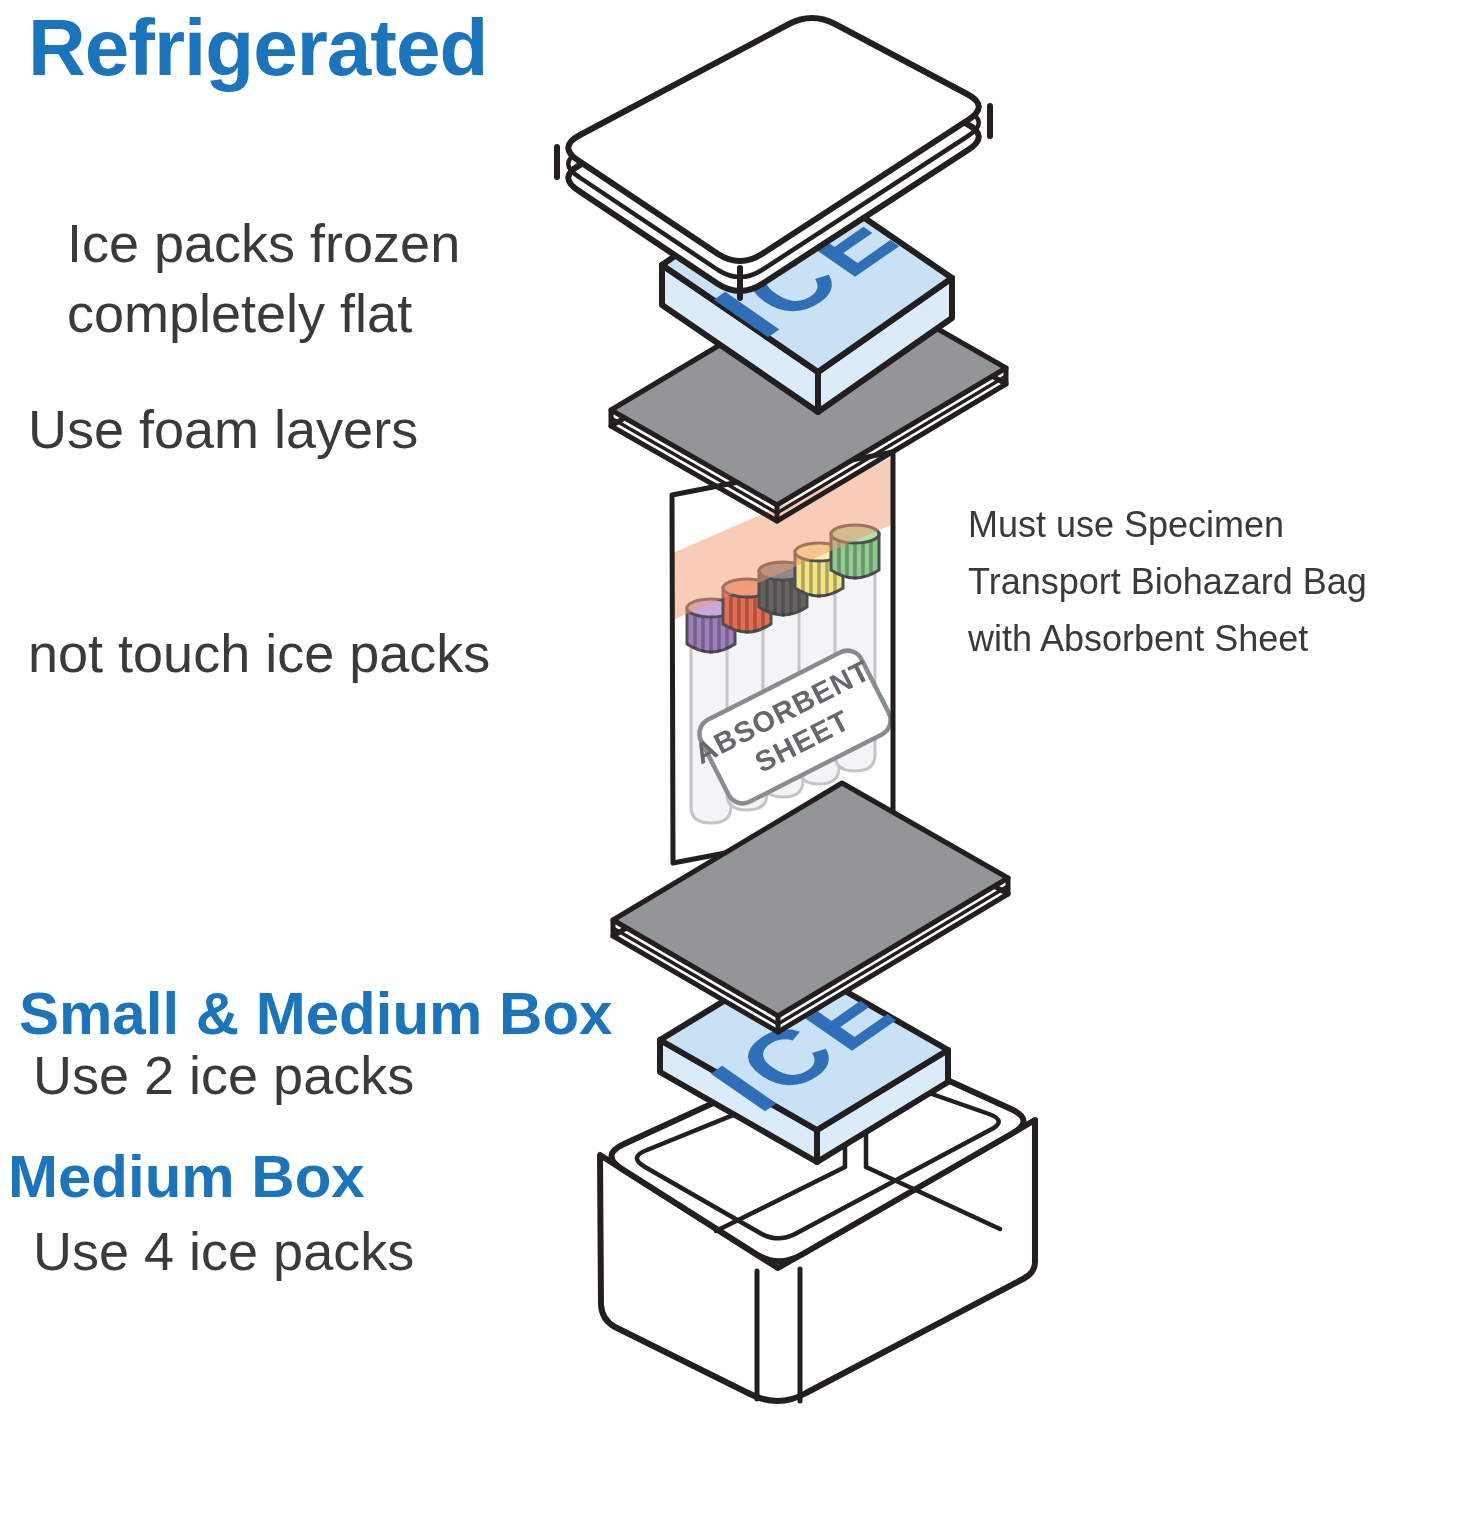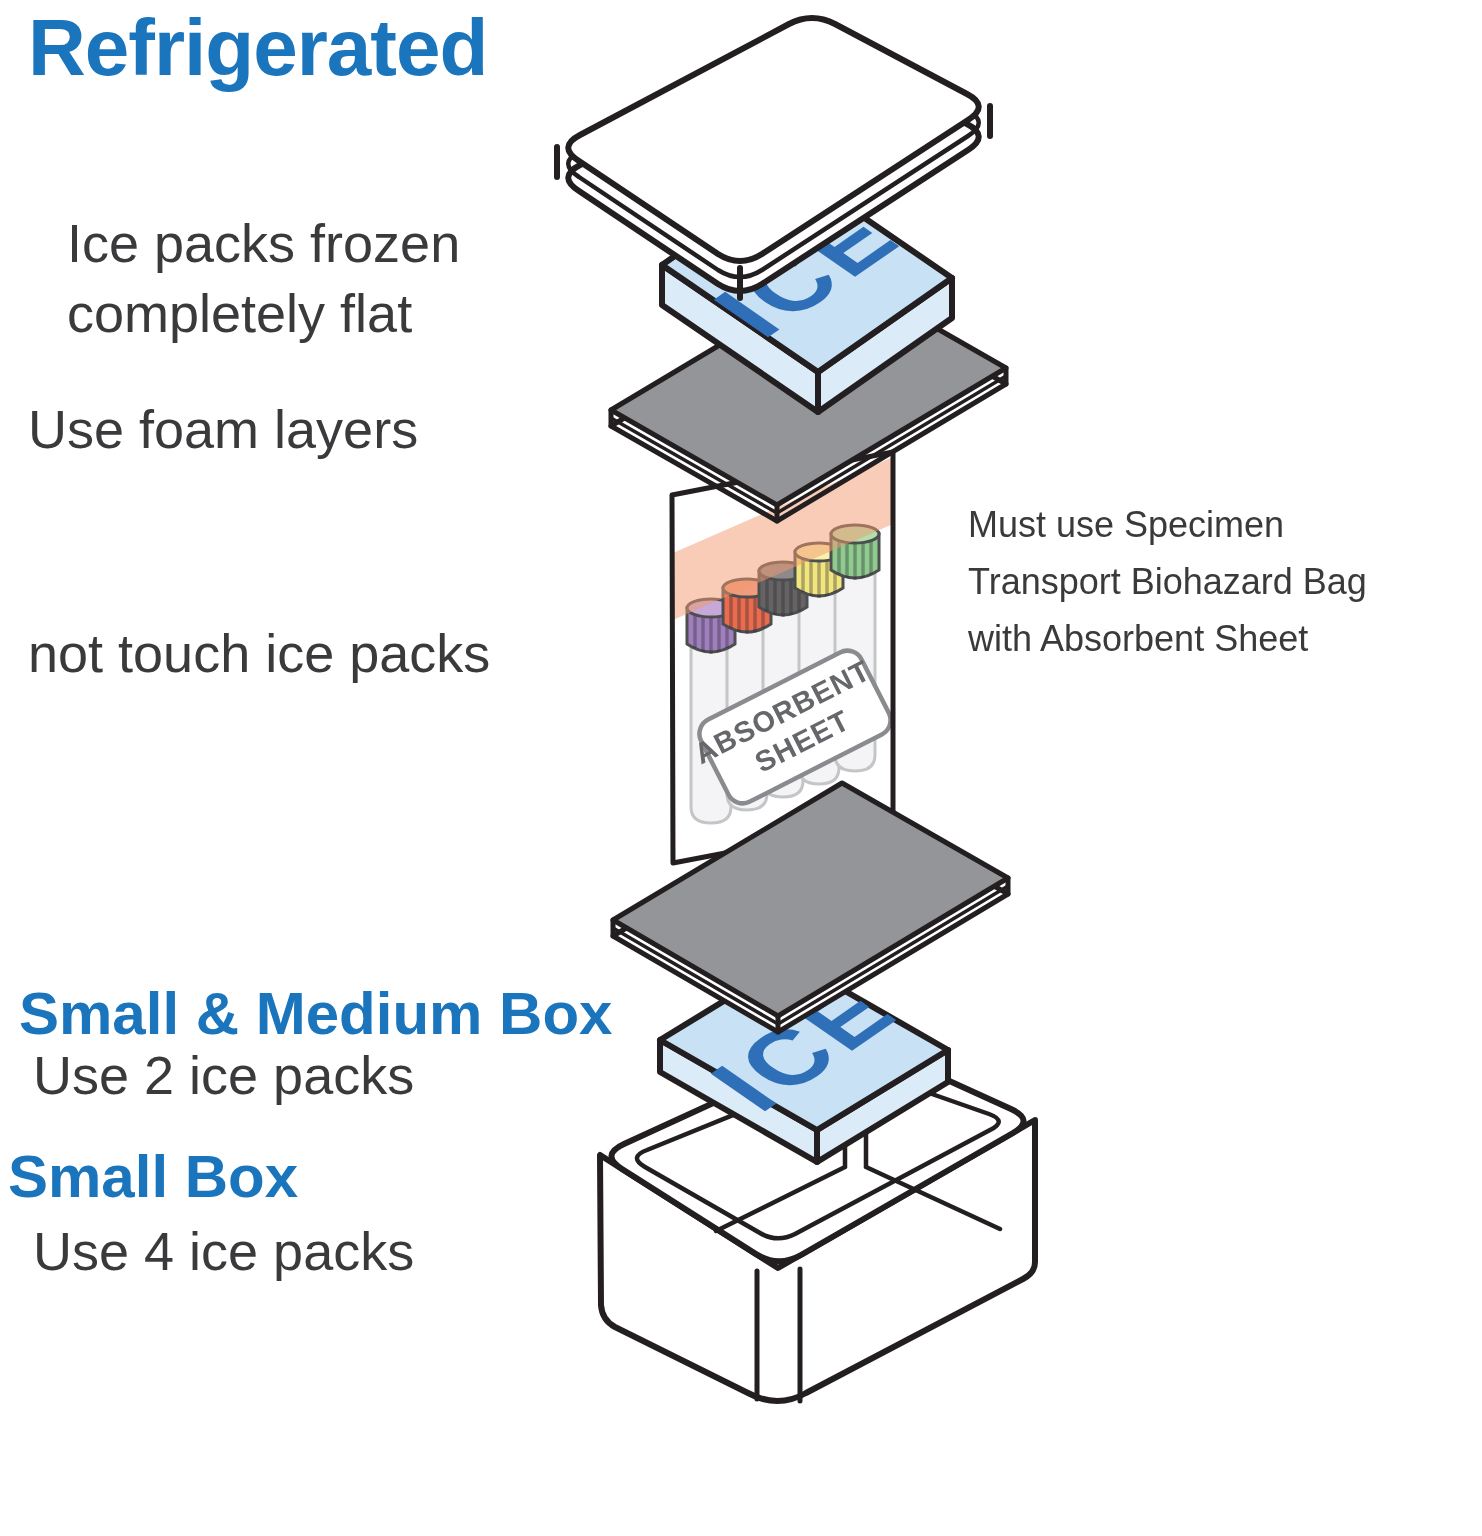--- a/index.html
+++ b/index.html
@@ -151,16 +151,16 @@
   </div>
 
   <div class="txt note note-bag">
     <div>Must use Specimen</div>
     <div>Transport Biohazard Bag</div>
     <div>with Absorbent Sheet</div>
   </div>
 
   <div class="txt spec-head head-sm">Small &amp; Medium Box</div>
   <div class="txt spec-detail det-sm">Use 2 ice packs</div>
-  <div class="txt spec-head head-lg">Small Box</div>
+  <div class="txt spec-head head-lg">Medium Box</div>
   <div class="txt spec-detail det-lg">Use 4 ice packs</div>
 
 </div>
 
 </body></html>

